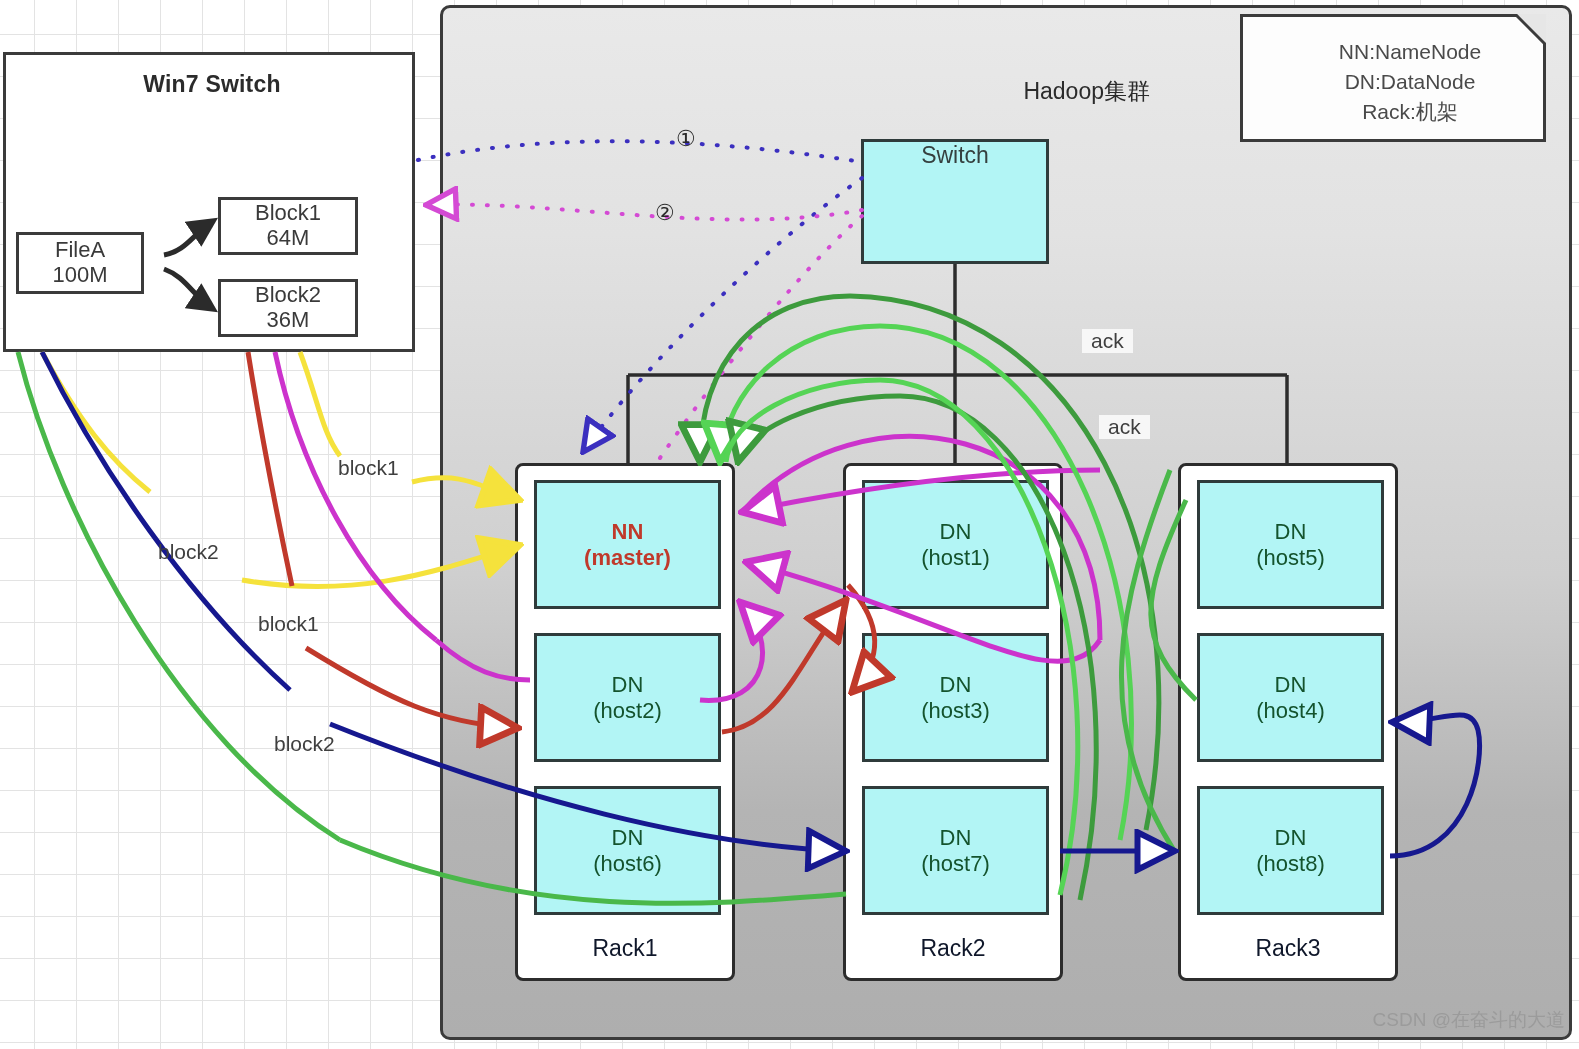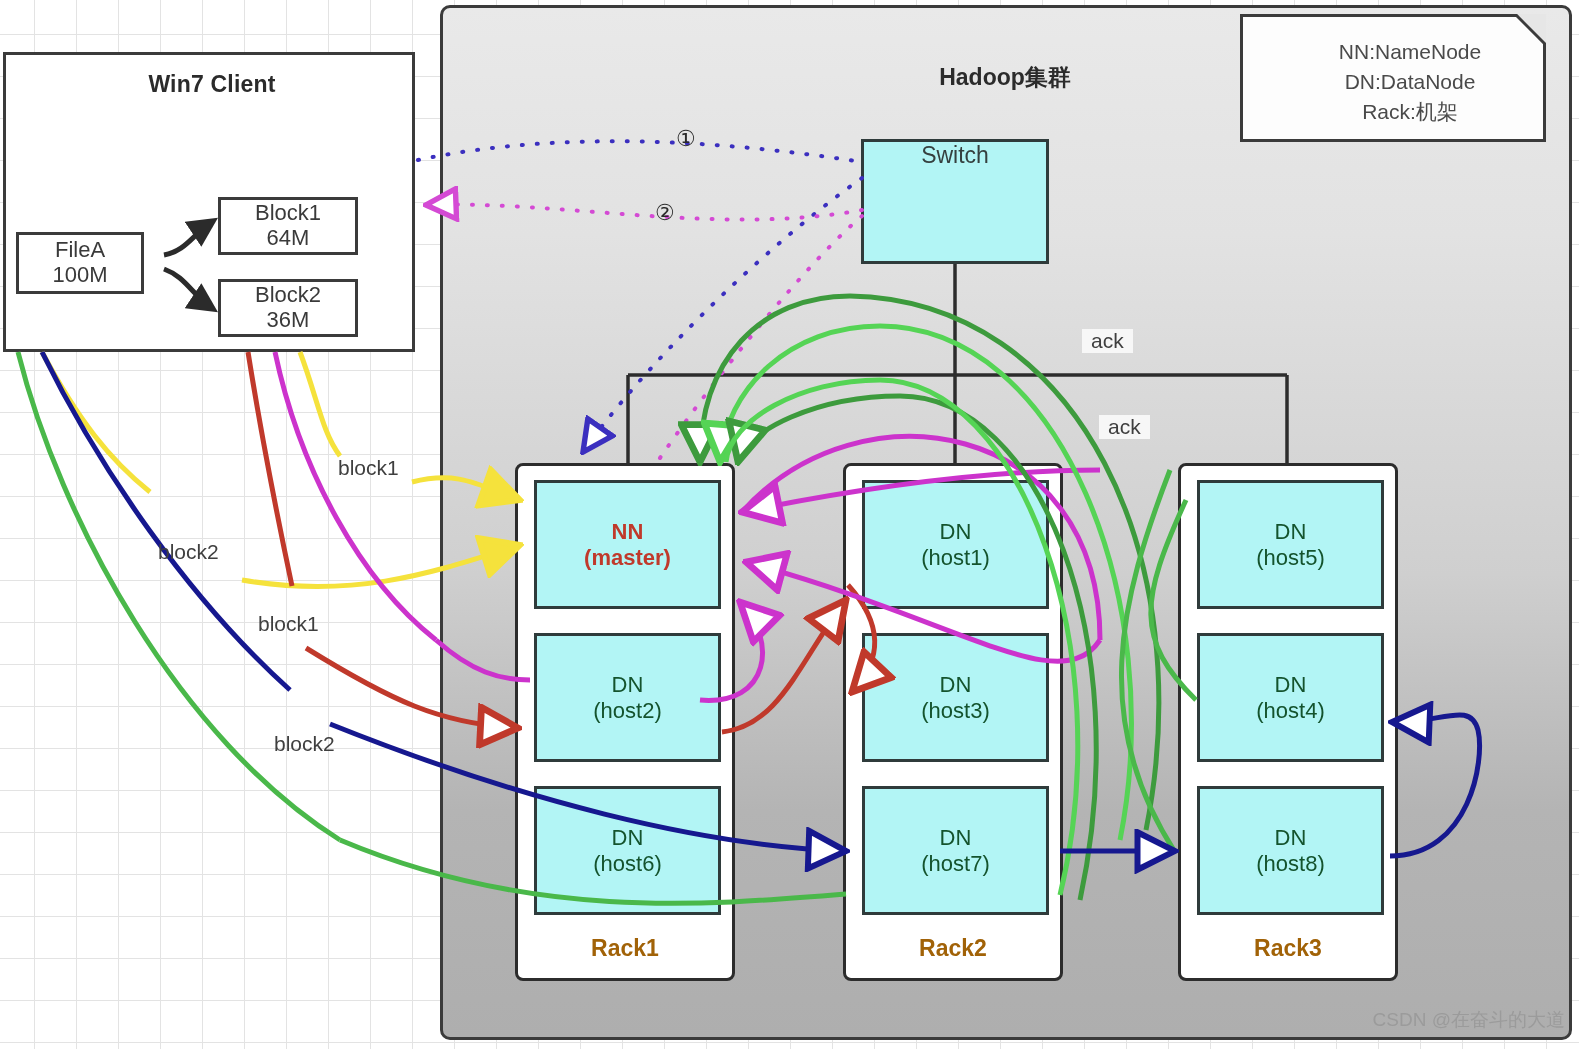--- a/index.html
+++ b/index.html
@@ -40,22 +40,22 @@
   #block1{left:212px;top:142px;width:140px;height:58px;}
   #block2{left:212px;top:224px;width:140px;height:58px;}
 
   
   #hadoop{
     position:absolute;left:440px;top:5px;width:1132px;height:1035px;
     border:3px solid #3b3b3b;border-radius:10px;box-sizing:border-box;
     background:linear-gradient(to bottom,#e9e9e9 0%,#e2e2e2 22%,#cfcfcf 55%,#b4b4b4 78%,#aeaeae 100%);
   }
   #hadoop-title{
-    position:absolute;left:860px;top:62px;width:290px;text-align:center;
-    font-size:23px;font-weight:bold;color:#2b2b2b;
+    position:absolute;left:860px;top:76px;width:290px;text-align:right;
+    font-size:23px;font-weight:normal;color:#2b2b2b;
   }
 
   
   #legend{
     position:absolute;left:1240px;top:14px;width:306px;height:128px;
   }
   #legend-body{
     position:absolute;left:0;top:0;width:306px;height:128px;
     background:#fdfdfd;
     border:3px solid #3b3b3b;
@@ -81,21 +81,21 @@
   
   .rack{
     position:absolute;width:220px;height:518px;
     background:#ffffff;border:3px solid #2c2c2c;border-radius:8px;box-sizing:border-box;padding-left:31px;
   }
   #rack1{left:515px;top:463px;}
   #rack2{left:843px;top:463px;}
   #rack3{left:1178px;top:463px;}
   .rack-label{
     position:absolute;left:0;bottom:16px;width:100%;text-align:center;
-    font-size:23px;font-weight:bold;color:#a16207;
+    font-size:23px;font-weight:normal;color:#0f172a;
   }
   .node{
     position:absolute;left:16px;width:187px;height:129px;
     background:#b2f5f5;border:3px solid #2f3b3b;box-sizing:border-box;
     display:flex;flex-direction:column;align-items:center;justify-content:center;
     font-size:22px;color:#14532d;line-height:1.18;
   }
   .node.n1{top:14px;}
   .node.n2{top:167px;}
   .node.n3{top:320px;}
@@ -116,21 +116,21 @@
 </style>
 </head>
 <body>
 
 <div id="stage">
 
   <div id="hadoop"></div>
   <div id="hadoop-title" class="txt">Hadoop集群</div>
 
   <div id="client">
-    <div id="client-title">Win7 Client</div>
+    <div id="client-title">Win7 Switch</div>
     <div class="clibox" id="fileA">
       <span>FileA</span>
       <span>100M</span>
     </div>
     <div class="clibox" id="block1">
       <span>Block1</span>
       <span>64M</span>
     </div>
     <div class="clibox" id="block2">
       <span>Block2</span>

